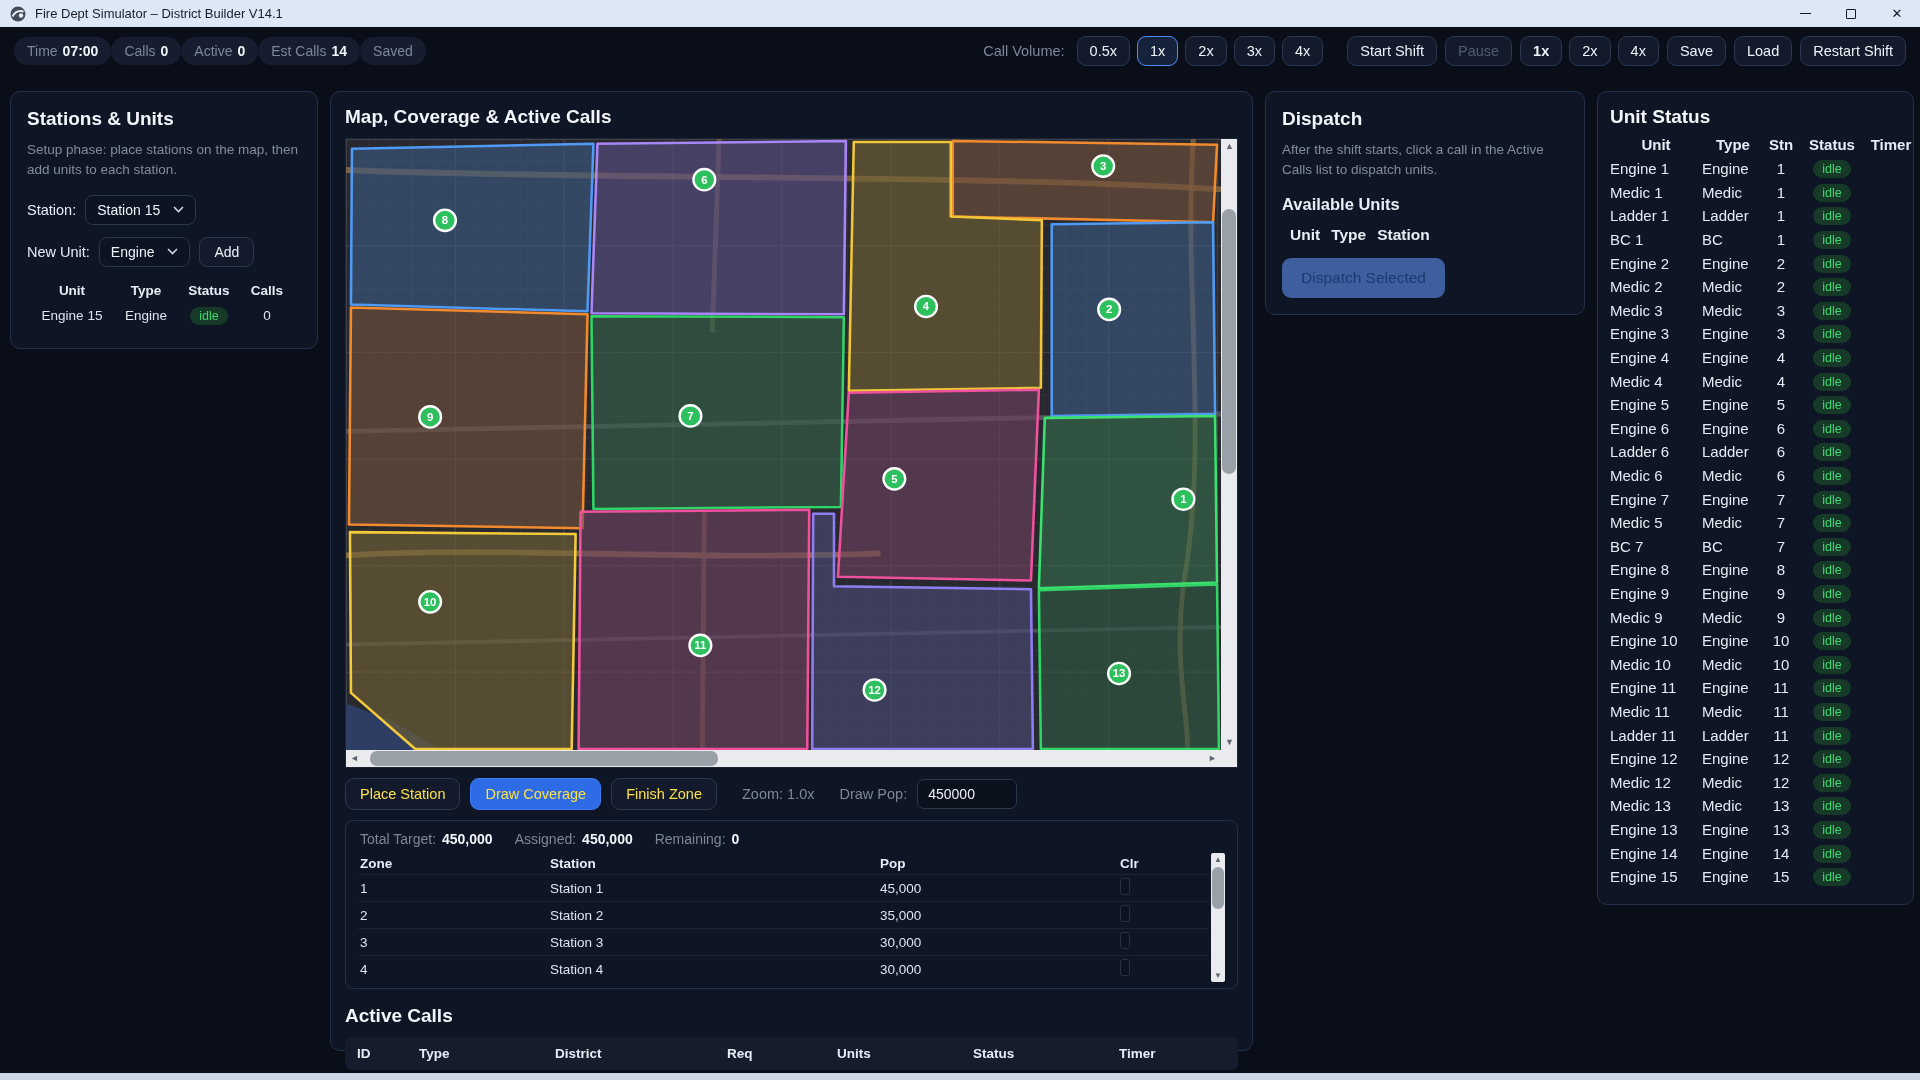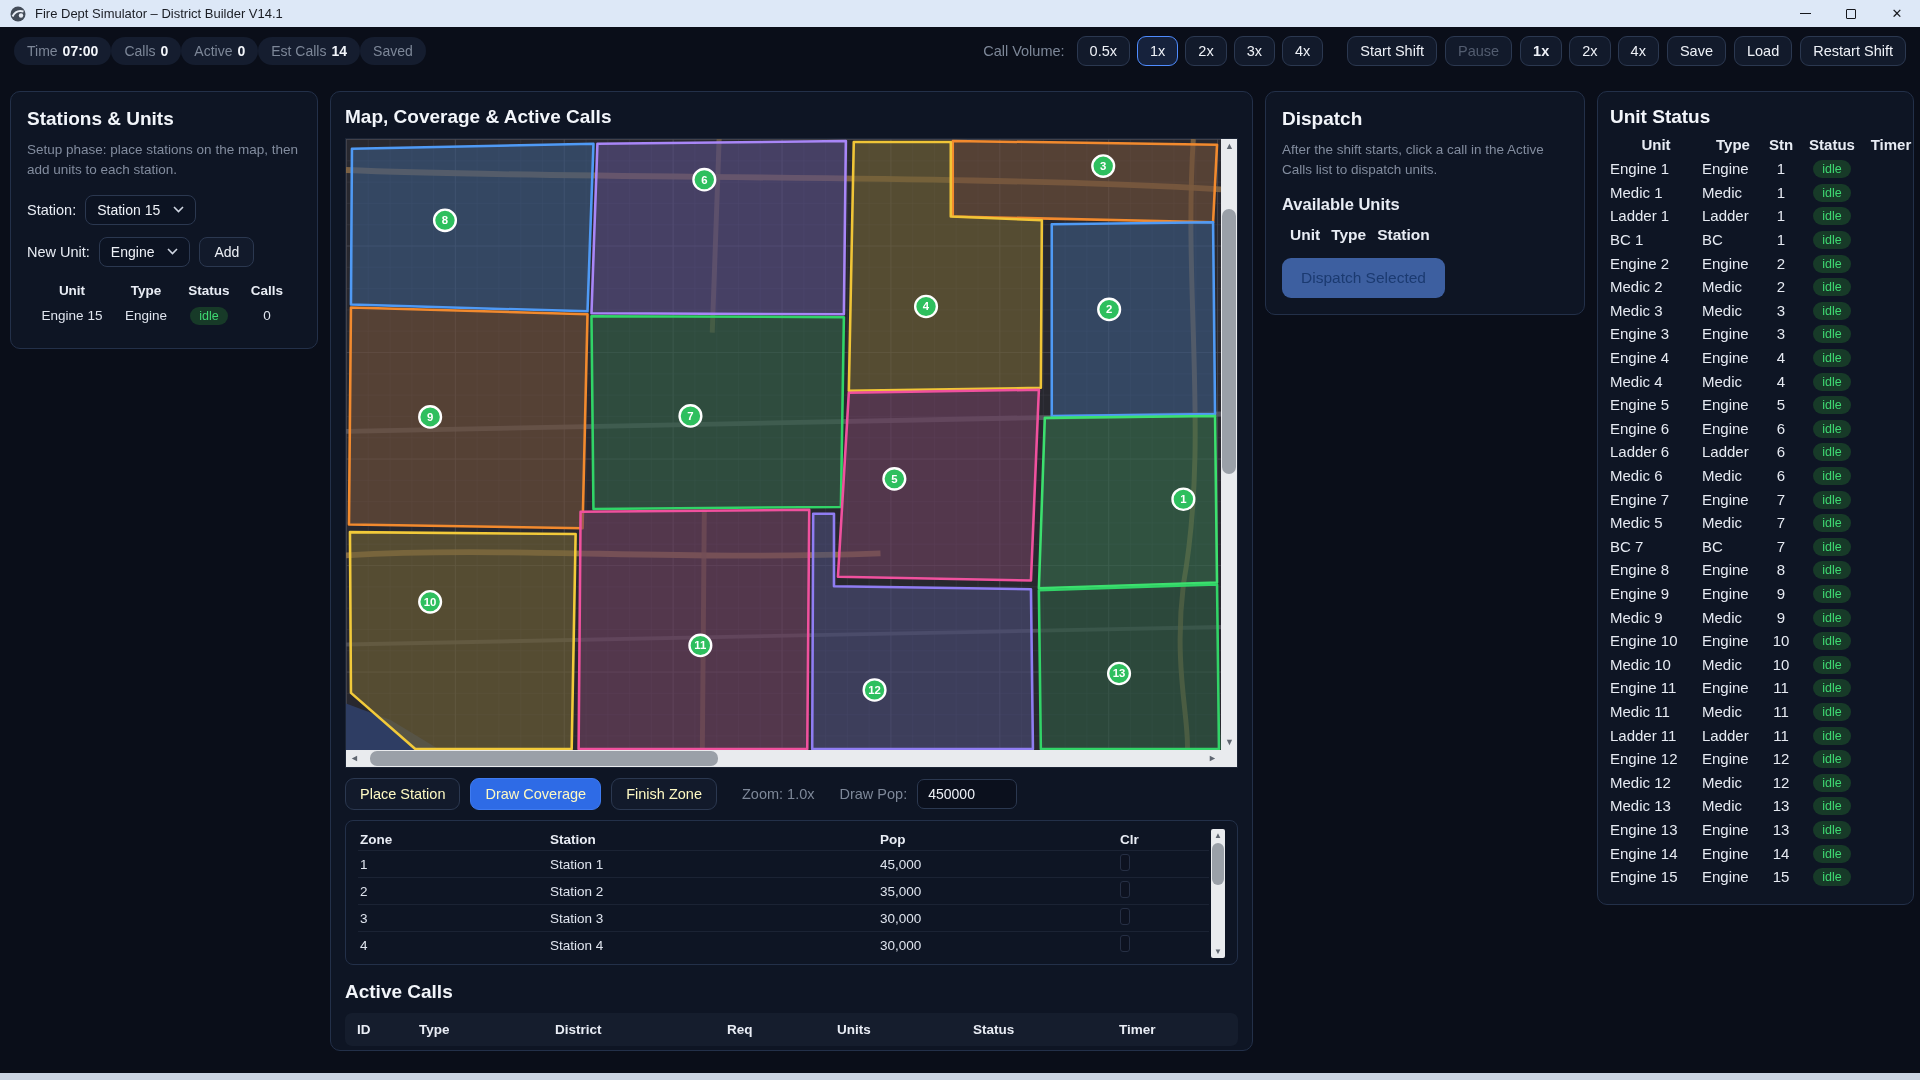--- a/index.html
+++ b/index.html
@@ -54,21 +54,21 @@
   .vscroll .arr.up { top:3px; left:4px; }
   .vscroll .arr.down { bottom:3px; left:4px; }
   .vthumb { position:absolute; left:1px; width:14px; top:70px; height:265px; background:#9aa0a8; border-radius:7px; }
   .hscroll { background:#e9ebee; position:relative; }
   .hscroll .arr.lf { left:4px; top:4px; }
   .hscroll .arr.rt { right:4px; top:4px; }
   .hthumb { position:absolute; top:1px; height:15px; left:24px; width:348px; background:#9aa0a8; border-radius:7px; }
   .sb-corner { background:#e9ebee; }
 
   .map-controls { display:flex; align-items:center; gap:10px; margin-top:10px; }
-  .mbtn { background:#121a2b; border:1px solid #2b3850; border-radius:9px; color:#fef9c3; font-size:14.5px; padding:7px 14px; cursor:default; font-family:inherit; }
+  .mbtn { background:#121a2b; border:1px solid #2b3850; border-radius:9px; color:#fde047; font-size:14.5px; padding:7px 14px; cursor:default; font-family:inherit; }
   .mbtn.active { background:#2e6be6; border-color:#3f7bf0; }
   .gray-label { color:#7d8798; font-size:14.5px; white-space:nowrap;margin-left:15px; }
   .pop-input { background:#0b101d; border:1px solid #2b3850; border-radius:7px; color:#eef1f7; font-size:14px; padding:6px 10px; width:100px; font-family:inherit; }
 
   .zone-box { margin-top:10px; border:1px solid #233049; border-radius:8px; padding:8px 12px 6px 12px; }
   .totals { display:flex; gap:22px; font-size:14px; color:#7d8798; padding:2px 2px 6px 2px; }
   .totals b { color:#f2f5fa; margin-left:6px; }
   .zone-grid { position:relative; padding-right:16px; }
   .zone-head, .zone-row { display:grid; grid-template-columns:190px 330px 240px 1fr; align-items:center; }
   .zone-head { font-weight:700; font-size:13.5px; padding:3px 2px; }
@@ -305,20 +305,25 @@
     <div class="map-controls">
       <button class="mbtn">Place Station</button>
       <button class="mbtn active">Draw Coverage</button>
       <button class="mbtn">Finish Zone</button>
       <span class="gray-label">Zoom: 1.0x</span>
       <span class="gray-label">Draw Pop:</span>
       <input class="pop-input" value="450000" style="">
     </div>
 
     <div class="zone-box">
+      <div class="totals" id="totals-row">
+          <span>Total Target:<b>450,000</b></span>
+          <span>Assigned:<b>450,000</b></span>
+          <span>Remaining:<b>0</b></span>
+        </div>
       <div class="zone-grid">
         <div class="zone-head" id="zone-head">
             <span>Zone</span>
             <span>Station</span>
             <span>Pop</span>
             <span>Clr</span>
           </div>
         <div id="zone-rows">
             <div class="zone-row">
               <span>1</span>

